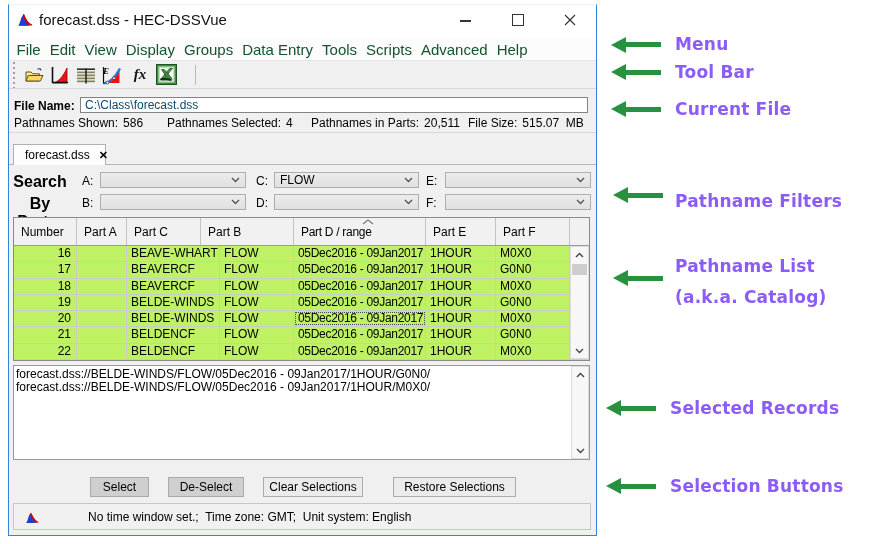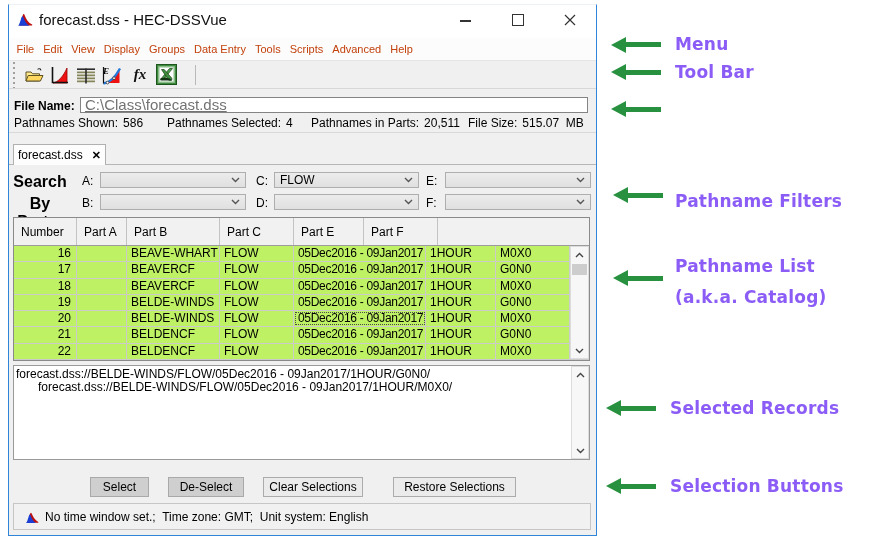--- a/index.html
+++ b/index.html
@@ -13,45 +13,45 @@
   .titlebar{left:9px;top:5px;width:587px;height:33px;background:#ffffff;}
   .app-icon{left:17px;top:11px;width:16px;height:16px;}
   .title-text{left:39px;top:11px;font-size:15px;line-height:17px;color:#111;}
   .min-glyph{left:460px;top:20px;width:11px;height:1.5px;background:#333;}
   .max-glyph{left:512px;top:14px;width:10px;height:10px;border:1.2px solid #333;background:transparent;}
   .close-glyph{left:564px;top:14px;width:12px;height:12px;}
 
   
   .menubar{left:9px;top:38px;width:587px;height:23px;background:#fcfcfc;display:flex;
            align-items:center;padding-left:3px;box-sizing:border-box;border-bottom:1px solid #e6e6e6;}
-  .menu-item{font-size:11px;padding:0 4.5px;color:#c2410c;white-space:pre;}
+  .menu-item{font-size:15px;padding:0 4.5px;color:#14532d;white-space:pre;}
 
   
   .toolbar{left:9px;top:61px;width:587px;height:28px;background:#f0f0f0;border-bottom:1px solid #d7d7d7;
            box-sizing:border-box;display:flex;align-items:center;}
   .grip{width:2px;height:26px;margin-left:4px;background:repeating-linear-gradient(to bottom,#9f9f9f 0 2px,rgba(0,0,0,0) 2px 5px);}
   .tool-btn{width:26px;height:24px;display:flex;align-items:center;justify-content:center;}
   .tool-sep{width:1px;height:20px;background:#b9b9b9;margin-left:16px;}
   .fx-label{font-family:"Liberation Serif",serif;font-style:italic;font-weight:700;font-size:15px;color:#111;}
 
   
   .filepanel{left:9px;top:89px;width:587px;height:44px;background:#f0f0f0;border-bottom:1px solid #d9d9d9;box-sizing:border-box;}
   .fn-label{left:14px;top:99px;font-size:12px;font-weight:700;}
   .fn-input{left:80px;top:97px;width:508px;height:16px;box-sizing:border-box;background:#ffffff;
-            border:1px solid #848484;font-size:15px;line-height:14px;padding:0 0 0 4px;
-            font-family:"Liberation Sans",sans-serif;color:#737373;text-decoration:underline;}
+            border:1px solid #848484;font-size:12px;line-height:14px;padding:0 0 0 4px;
+            font-family:"Liberation Sans",sans-serif;color:#0c4a6e;}
   .stat{top:116px;font-size:12px;white-space:pre;}
   .stat .v{margin-left:5px;}
 
   
   .tabbar{left:9px;top:133px;width:587px;height:32px;background:#f0f0f0;}
   .tabline{left:9px;top:164px;width:587px;height:1px;background:#b6b6b6;}
   .tab{left:13px;top:144px;width:93px;height:21px;background:#fdfdfd;border:1px solid #b0b0b0;border-bottom:none;
        box-sizing:border-box;display:flex;align-items:center;z-index:3;}
-  .tab-label{font-size:12px;margin-left:4px;}
+  .tab-label{font-size:12px;margin-left:11px;}
   .tab-close{font-size:11px;font-weight:700;margin-left:9px;line-height:10px;}
 
   
   .filters{left:9px;top:165px;width:587px;height:50px;background:#f0f0f0;}
   .flt-label{width:64px;text-align:center;font-weight:700;font-size:16px;position:absolute;left:8px;}
   .flt-key{position:absolute;font-size:12px;}
   .combo{position:absolute;height:16px;box-sizing:border-box;background:linear-gradient(#ececec,#e0e0e0);
          border:1px solid #aeaeae;display:flex;align-items:center;}
   .combo .val{font-size:12px;margin-left:5px;flex:1;}
   .combo svg{margin-right:5px;}
@@ -83,21 +83,21 @@
   .rec-line{position:absolute;left:4px;font-size:12px;white-space:pre;}
 
   
   .btn{position:absolute;top:477px;height:20px;box-sizing:border-box;font-size:12px;
        display:flex;align-items:center;justify-content:center;}
   .btn.dark{background:#cfcfcf;border:1px solid #a9a9a9;}
   .btn.light{background:#ebebeb;border:1px solid #ababab;}
 
   
   .statusbar{left:13px;top:503px;width:578px;height:27px;box-sizing:border-box;background:#f1f1f1;
-             border:1px solid #c6c6c6;display:flex;align-items:center;}
+             border:1px solid #c6c6c6;display:flex;align-items:center;gap:43px;}
   .statusbar .sicon{margin-left:11px;width:14px;height:14px;}
   .statusbar .stext{margin-left:6px;font-size:12px;white-space:pre;}
 
   
   .ann-label{position:absolute;font-family:"DejaVu Sans",sans-serif;font-weight:700;font-size:17px;
              color:#8b5cf6;white-space:pre;letter-spacing:0.2px;}
   .arrow{position:absolute;width:50px;height:16px;}
   .arrow .head{position:absolute;left:0;top:0;width:0;height:0;border-top:8px solid rgba(0,0,0,0);
                border-bottom:8px solid rgba(0,0,0,0);border-right:15px solid #28913f;}
   .arrow .shaft{position:absolute;left:14px;top:5.5px;width:36px;height:5px;background:#28913f;}
@@ -242,22 +242,28 @@
     <span class="val"></span>
     <svg width="9" height="6" viewBox="0 0 9 6">
         <path d="M1,1 L4.5,4.5 L8,1" fill="none" stroke="#555" stroke-width="1.4"></path>
       </svg>
   </div>
 
   <div class="abs ptable">
     <div class="phead">
       <div class="hc col0">Number</div>
       <div class="hc col1">Part A</div>
+      <div class="hc col3">Part C</div>
       <div class="hc col2">Part B</div>
-      <div class="hc col3">Part C</div>
+      <div class="hc col4">
+          <span>Part D / range</span>
+        <svg class="sort-ind" width="12" height="6" viewBox="0 0 12 6">
+            <path d="M1,5 L6,1 L11,5" fill="none" stroke="#777" stroke-width="1.1"></path>
+          </svg>
+      </div>
       <div class="hc col5">Part E</div>
       <div class="hc col6">Part F</div>
       <div class="hc colsb"></div>
     </div>
     <div class="prow">
       <div class="c col0 num">16</div>
         <div class="c col1"></div>
         <div class="c col2">BEAVE-WHART</div>
         <div class="c col3">FLOW</div>
         <div class="c col4">05Dec2016 - 09Jan2017</div>
@@ -336,21 +342,21 @@
     <div class="sb-thumb" style="top:17px;height:11px;"></div>
     <div class="sb-btn" style="bottom:0;top:auto;">
       <svg width="9" height="6" viewBox="0 0 9 6">
           <path d="M1,1 L4.5,4.5 L8,1" fill="none" stroke="#444" stroke-width="1.4"></path>
         </svg>
     </div>
   </div>
 
   <div class="abs records"></div>
   <span class="abs rec-line" style="left:16px;top:366.5px;">forecast.dss://BELDE-WINDS/FLOW/05Dec2016 - 09Jan2017/1HOUR/G0N0/</span>
-  <span class="abs rec-line" style="left:16px;top:380px;margin-left:22px;">forecast.dss://BELDE-WINDS/FLOW/05Dec2016 - 09Jan2017/1HOUR/M0X0/</span>
+  <span class="abs rec-line" style="left:16px;top:380px;">forecast.dss://BELDE-WINDS/FLOW/05Dec2016 - 09Jan2017/1HOUR/M0X0/</span>
   <div class="abs vsb" style="left:571px;top:366px;width:18px;height:93px;">
     <div class="sb-btn" style="top:0;">
       <svg width="9" height="6" viewBox="0 0 9 6">
           <path d="M1,5 L4.5,1.5 L8,5" fill="none" stroke="#444" stroke-width="1.4"></path>
         </svg>
     </div>
     <div class="sb-btn" style="bottom:0;top:auto;">
       <svg width="9" height="6" viewBox="0 0 9 6">
           <path d="M1,1 L4.5,4.5 L8,1" fill="none" stroke="#444" stroke-width="1.4"></path>
         </svg>
@@ -379,20 +385,21 @@
   <div class="arrow" style="left:611px;top:64px;">
       <div class="head"></div>
       <div class="shaft"></div>
     </div>
   <span class="ann-label" style="left:675px;top:61.5px;">Tool Bar</span>
 
   <div class="arrow" style="left:611px;top:101px;">
       <div class="head"></div>
       <div class="shaft"></div>
     </div>
+  <span class="ann-label" style="left:675px;top:98.5px;">Current File</span>
 
   <div class="arrow" style="left:613px;top:187px;">
       <div class="head"></div>
       <div class="shaft"></div>
     </div>
   <span class="ann-label" style="left:675px;top:190.5px;">Pathname Filters</span>
 
   <div class="arrow" style="left:613px;top:270px;">
       <div class="head"></div>
       <div class="shaft"></div>

